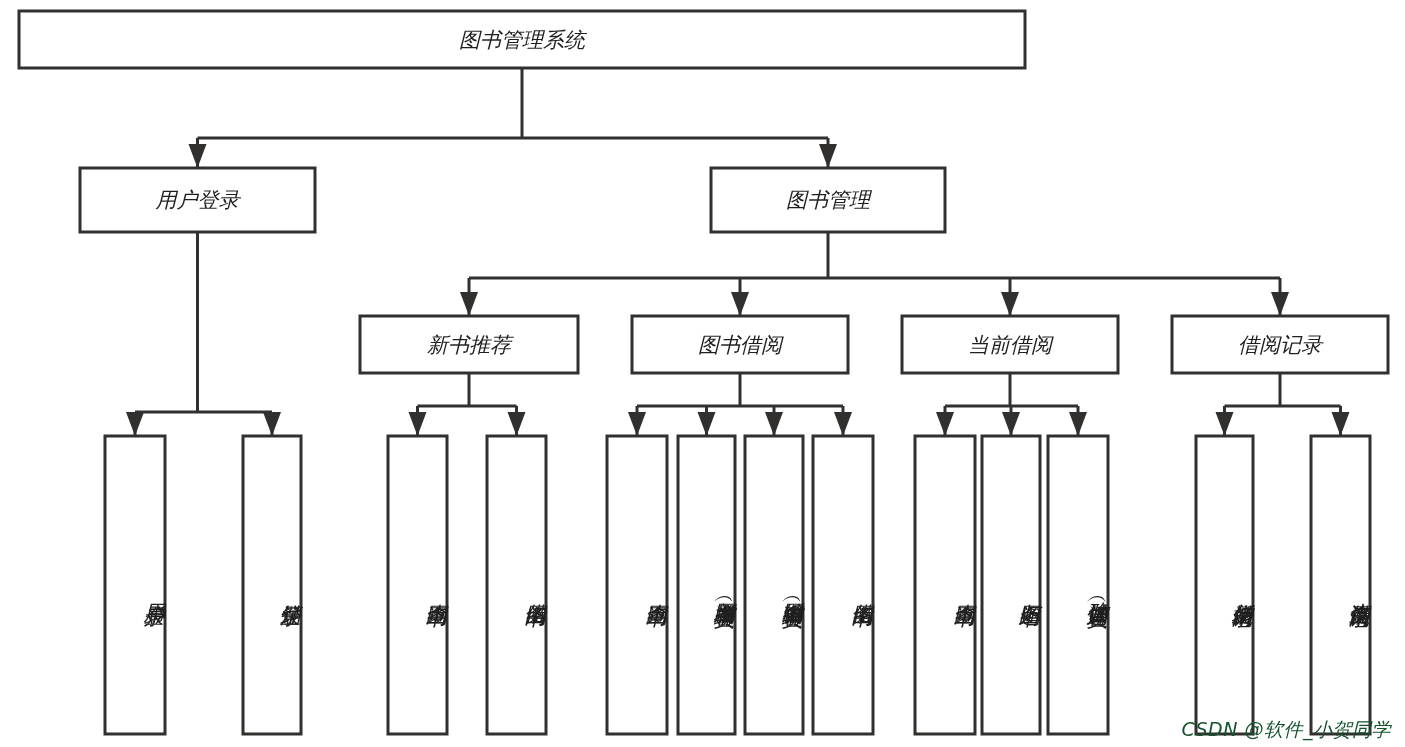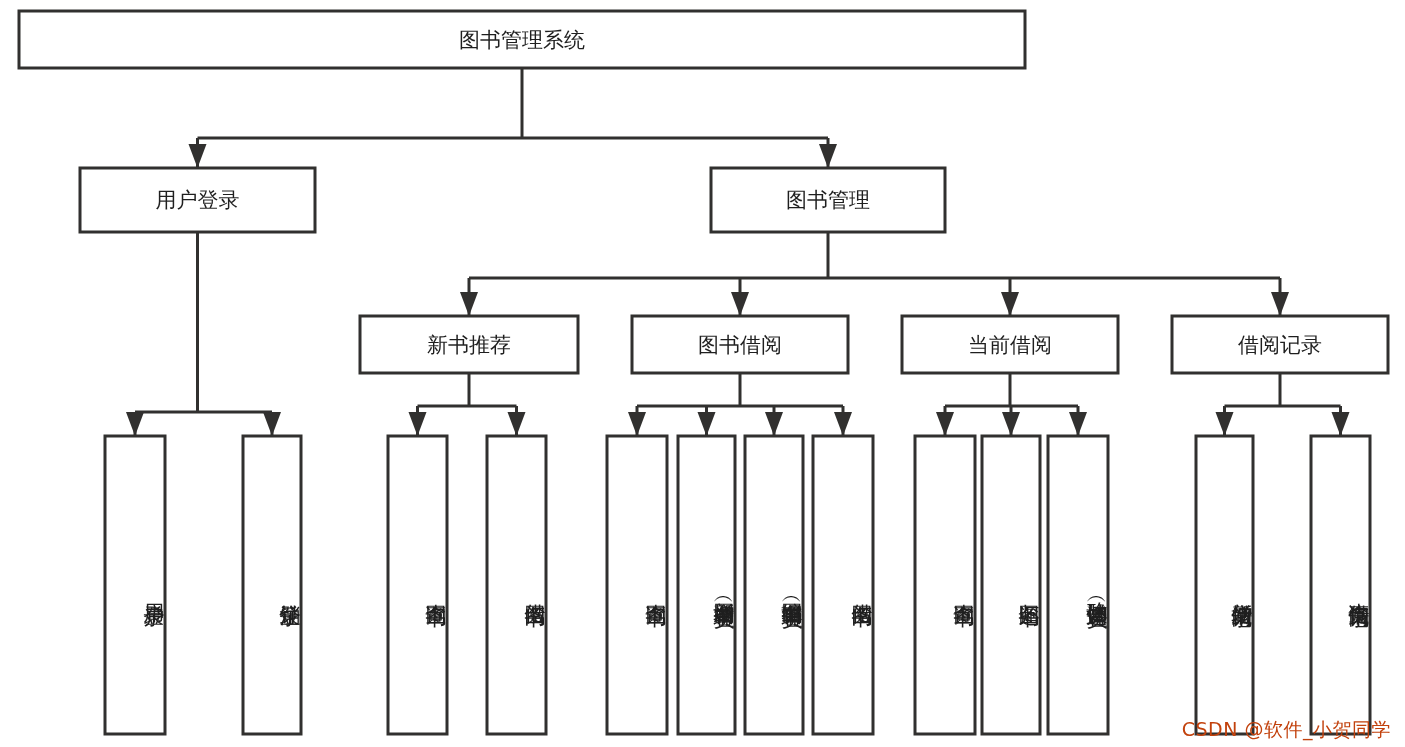--- a/index.html
+++ b/index.html
@@ -11,20 +11,21 @@
     width: 1405px;
     height: 747px;
     font-family: "DejaVu Sans", "Liberation Sans", sans-serif;
     overflow: hidden;
     position: relative;
   }
   #diagram-root {
     position: relative;
     width: 1405px;
     height: 747px;
+    font-style: italic;
   }
   svg.diagram-canvas {
     position: absolute;
     left: 0;
     top: 0;
     width: 1405px;
     height: 747px;
     display: block;
   }
   .node-box {
@@ -62,21 +63,21 @@
     color: #1f1f1f;
     white-space: nowrap;
     pointer-events: none;
   }
   .watermark {
     position: absolute;
     right: 14px;
     bottom: 4px;
     font-family: "DejaVu Sans", "Liberation Sans", sans-serif;
     font-size: 19px;
-    color: #c2410c;
+    color: #14532d;
     white-space: nowrap;
     letter-spacing: 0.5px;
   }
 </style>
 </head>
 <body>
 
 <div id="diagram-root">
   <svg class="diagram-canvas" id="diagram-svg" viewBox="0 0 1405 747" xmlns="http://www.w3.org/2000/svg">
       <g>

